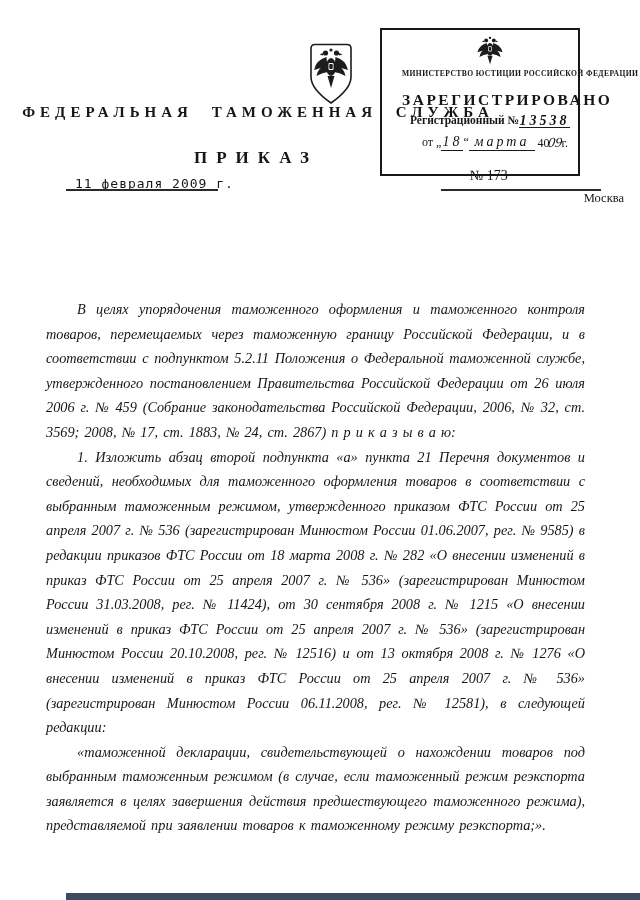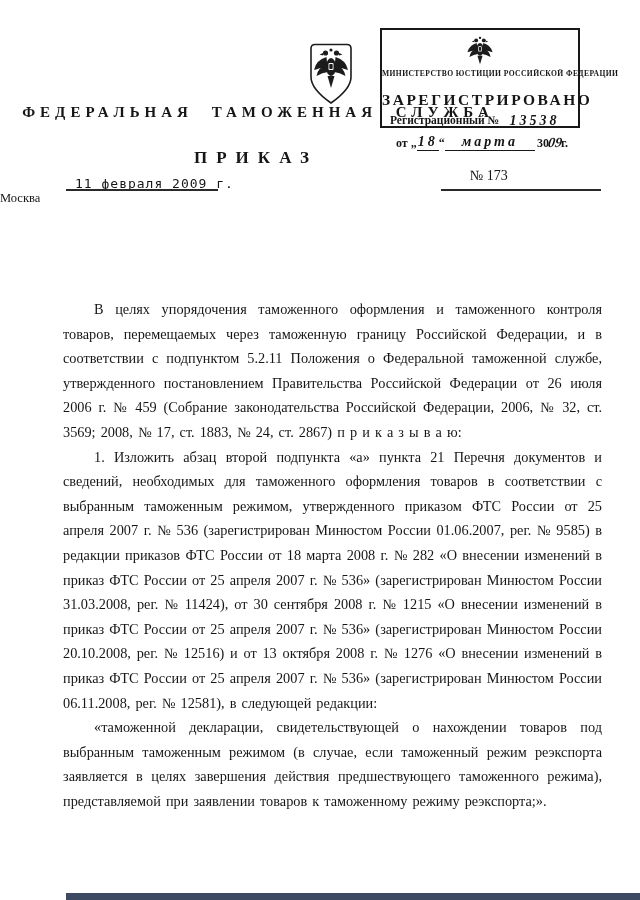--- a/index.html
+++ b/index.html
@@ -20,25 +20,26 @@
     letter-spacing:5px;word-spacing:10px;
     white-space:nowrap;
   }
   .order-type{
     position:absolute;left:0;top:148px;width:512px;
     text-align:center;
     font-weight:bold;font-size:17px;letter-spacing:9px;
   }
   
   .stamp{
-    position:absolute;left:380px;top:28px;width:200px;height:100px;
+    position:absolute;left:380px;top:28px;width:200px;height:148px;
     border:2.5px solid #181818;
     background:transparent;
     box-sizing:border-box;
     text-align:center;
+    padding-left:20px;
   }
   .stamp-eagle{display:block;margin:4px auto 0 auto;width:34px;height:34px;}
   .stamp-ministry{
     font-size:7.6px;font-weight:bold;letter-spacing:0.4px;
     margin-top:1px;white-space:nowrap;
   }
   .stamp-registered{
     font-size:15.5px;font-weight:bold;letter-spacing:2.5px;
     margin-top:13px;white-space:nowrap;
   }
@@ -51,49 +52,49 @@
   .hw{
     font-style:italic;
     font-size:14px;
     letter-spacing:3px;
     line-height:13px;
     transform:skewX(-8deg);
   }
   .uline{border-bottom:1.4px solid #181818;text-align:center;}
   .grow{flex:1;}
   .stamp-dateline{
-    display:flex;align-items:center;
-    margin:7px 10px 0 14px;
-    font-size:12px;font-weight:bold;
+    display:flex;align-items:flex-start;
+    margin:7px 10px 0 20px;
+    font-size:12px;font-weight:normal;
   }
   .yr{margin-left:2px;white-space:nowrap;}
   .hw-year{font-style:italic;font-size:14px;transform:skewX(-8deg);display:inline-block;margin:0 -1px;}
   
   .issue-date{
     position:absolute;left:75px;top:176px;
     font-family:"DejaVu Sans Mono", monospace;
     font-size:13px;letter-spacing:1px;white-space:nowrap;
   }
   .date-rule{position:absolute;left:66px;top:189px;width:152px;height:2px;background:#2a2a2a;}
   .order-number{
     position:absolute;left:447px;top:168px;
     font-size:14px;white-space:nowrap;margin-left:23px;
   }
   .number-rule{position:absolute;left:441px;top:189px;width:160px;height:2px;background:#2a2a2a;}
   .city{
     position:absolute;left:0;top:191px;width:624px;
-    text-align:left;font-size:12.5px;
+    text-align:right;font-size:12.5px;
   }
   
   .doc-title{
     position:absolute;left:45px;top:240px;width:550px;
     text-align:center;font-weight:bold;font-size:14.6px;
   }
   .doc-body{
-    position:absolute;left:63px;top:297px;width:539px;
+    position:absolute;left:46px;top:297px;width:539px;font-style:italic;
   }
   .doc-body p{
     margin:0;
     text-align:justify;
     text-indent:31px;
     font-size:14.3px;
     line-height:24.6px;
     word-spacing:1.5px;
   }
   
@@ -154,21 +155,21 @@
     <div class="stamp-registered">ЗАРЕГИСТРИРОВАНО</div>
     <div class="stamp-line">
       <span class="printed">Регистрационный №</span>
       <span class="uline grow"><span class="hw">13538</span></span>
     </div>
     <div class="stamp-dateline">
       <span class="printed">от „</span>
       <span class="uline" style="min-width:22px;"><span class="hw">18</span></span>
       <span class="printed">“</span>
       <span class="uline grow"><span class="hw">марта</span></span>
-      <span class="yr"><span>30</span><span class="hw-year">09</span><span>г.</span></span>
+      <span class="yr"><span>40</span><span class="hw-year">09</span><span>г.</span></span>
     </div>
   </div>
 
   <div class="issue-date">11 февраля 2009 г.</div>
   <div class="date-rule"></div>
   <div class="order-number">№ 173</div>
   <div class="number-rule"></div>
   <div class="city">Москва</div>
 
 

